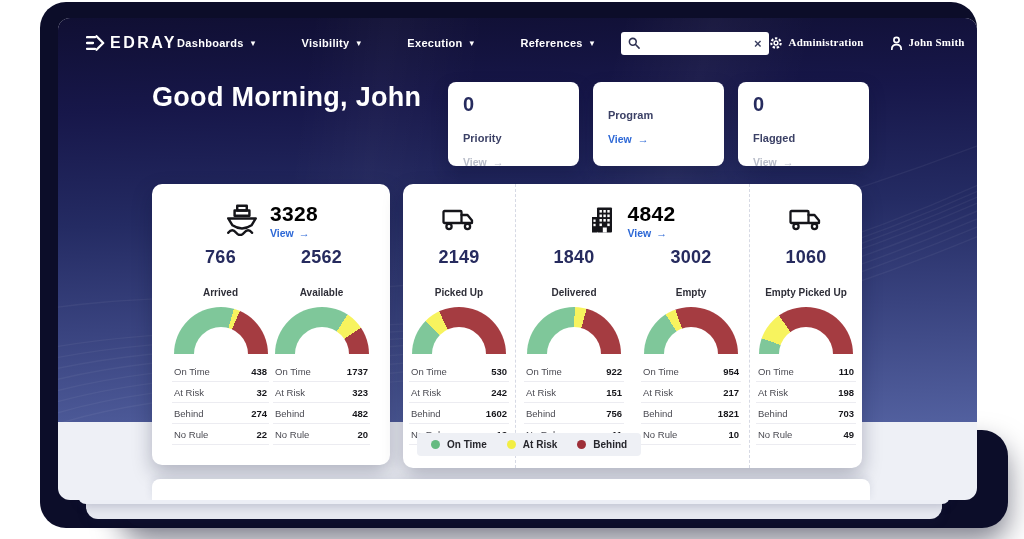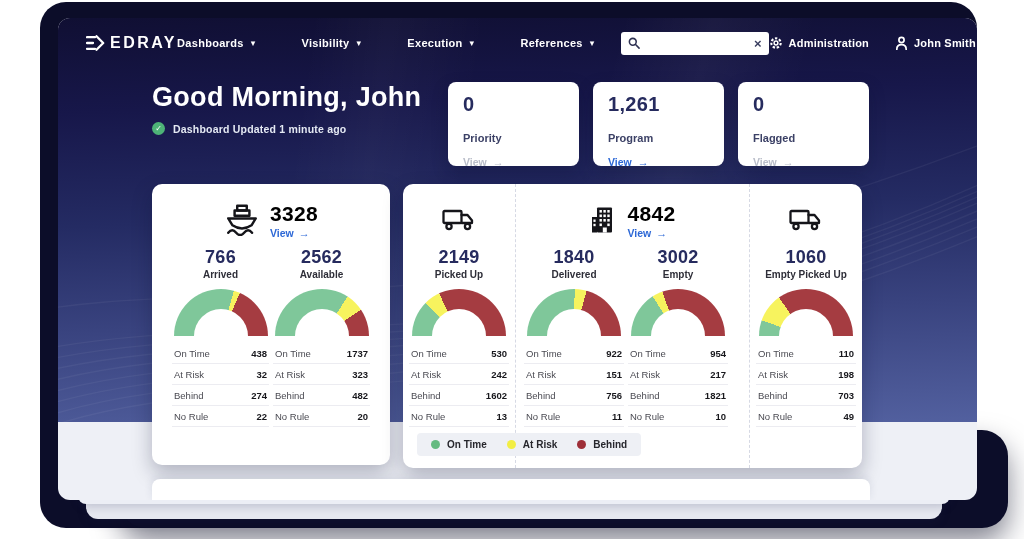--- a/index.html
+++ b/index.html
@@ -38,22 +38,22 @@
   .menus { display:flex; gap:46px; list-style:none; }
   .menus li { display:flex; align-items:center; gap:7px; font-size:11px; font-weight:700;
     letter-spacing:.3px; cursor:pointer; white-space:nowrap; }
   .caret::after { content:"▾"; font-size:9px; color:#fff; position:relative; top:-1px; }
   .search { margin-left:26px; width:148px; height:23px; background:#fff; border-radius:3px;
     display:flex; align-items:center; padding:0 7px; gap:5px; }
   .search input { flex:1; border:none; outline:none; font-size:11px; color:#22254a;
     background:transparent; min-width:0; }
   .clear::after { content:"×"; color:#3a3e60; font-size:13px; font-weight:700; cursor:pointer; }
   .tb-right { margin-left:auto; display:flex; align-items:center; gap:26px; }
-  .tb-item { display:flex; align-items:center; gap:6px; font-size:11px; font-weight:700;
-    letter-spacing:.2px; cursor:pointer; white-space:nowrap; }
+  .tb-item { display:flex; gap:6px; font-size:11px; font-weight:700;
+    letter-spacing:.2px; cursor:pointer; white-space:nowrap;font-family:Liberation Serif, serif; }
 
   
   .hero { position:absolute; left:94px; top:64px; color:#fff; }
   .hero h1 { font-size:27px; font-weight:700; letter-spacing:.3px; }
   .status-row { display:flex; align-items:center; gap:8px; margin-top:9px; }
   .checkball { width:13px; height:13px; border-radius:50%; background:#4db377;
     display:flex; align-items:center; justify-content:center; }
   .checkball::after { content:"✓"; color:#fff; font-size:8px; font-weight:700; }
   .status-text { font-size:10.5px; font-weight:700; color:#e4e9f3; letter-spacing:.2px; }
 
@@ -80,27 +80,27 @@
   .head-view { font-size:10.5px; font-weight:700; color:#2d68d6; display:flex;
     align-items:center; gap:5px; cursor:pointer; margin-top:1px; }
   .head-view .arr::after { content:"→"; font-size:11px; }
   .icon-head { display:flex; align-items:center; justify-content:center; margin-top:15px; height:42px; }
 
   .gcols { display:flex; justify-content:center; padding:6px 18px 0; }
   .vessel-card .gcol { width:102px; }
   .drayage-sections { display:flex; height:100%; }
   .secA,.secC { width:112px; flex:none; }
   .secB { flex:1; border-left:1px dashed #d6d9e4; border-right:1px dashed #d6d9e4; }
-  .secB .gcols { justify-content:flex-start; padding:6px 6px 17px; }
+  .secB .gcols { justify-content:space-between; padding:6px 6px 17px; }
   .drayage-card .gcol { width:104px; }
   .secA .gcol,.secC .gcol { margin:6px auto 0; }
 
   .gcol { text-align:center; }
   .gnum { font-size:18px; font-weight:700; color:#262b5e; letter-spacing:.3px; }
-  .glabel { font-size:10px; font-weight:700; color:#2e2e38; margin-top:1px; }
+  .glabel { font-size:10px; font-weight:700; color:#2e2e38; margin-top:19px; }
   .gauge { position:relative; width:94px; height:47px; margin:9px auto 7px;
     border-radius:94px 94px 0 0; }
   .gauge .hole { position:absolute; left:50%; bottom:0; transform:translateX(-50%);
     width:54px; height:27px; background:#fff; border-radius:54px 54px 0 0; }
   .rows { margin:0 2px; }
   .row { display:flex; justify-content:space-between; align-items:center;
     padding:4.5px 2px; border-bottom:1px solid #ececf1; }
   .rl { font-size:9.5px; color:#4a4a52; }
   .rv { font-size:9.5px; font-weight:700; color:#17171c; }
 
@@ -194,37 +194,32 @@
             <circle cx="6.5" cy="4" r="2.6" fill="none" stroke="#fff" stroke-width="1.7"></circle>
             <path d="M1.8 13.4 c0-3.1 2-4.7 4.7-4.7 s4.7 1.6 4.7 4.7" fill="none" stroke="#fff" stroke-width="1.7" stroke-linecap="round"></path>
           </svg>
           <span>John Smith</span>
         </div>
       </div>
     </header>
 
     <section class="hero">
       <h1>Good Morning, John</h1>
-      <div class="status-row">
-        <span class="checkball"></span>
-        <span class="status-text">Dashboard Updated 1 minute ago</span>
-      </div>
     </section>
 
     <div class="summary-row">
       <div class="sumcard">
         <div class="sumval">0</div>
         <div class="sumlabel">Priority</div>
         <div class="view">
             <span>View</span>
             <span class="arr"></span>
           </div>
       </div>
       <div class="sumcard">
-        <div class="sumval">1,261</div>
         <div class="sumlabel">Program</div>
         <div class="view active">
             <span>View</span>
             <span class="arr"></span>
           </div>
       </div>
       <div class="sumcard">
         <div class="sumval">0</div>
         <div class="sumlabel">Flagged</div>
         <div class="view">

